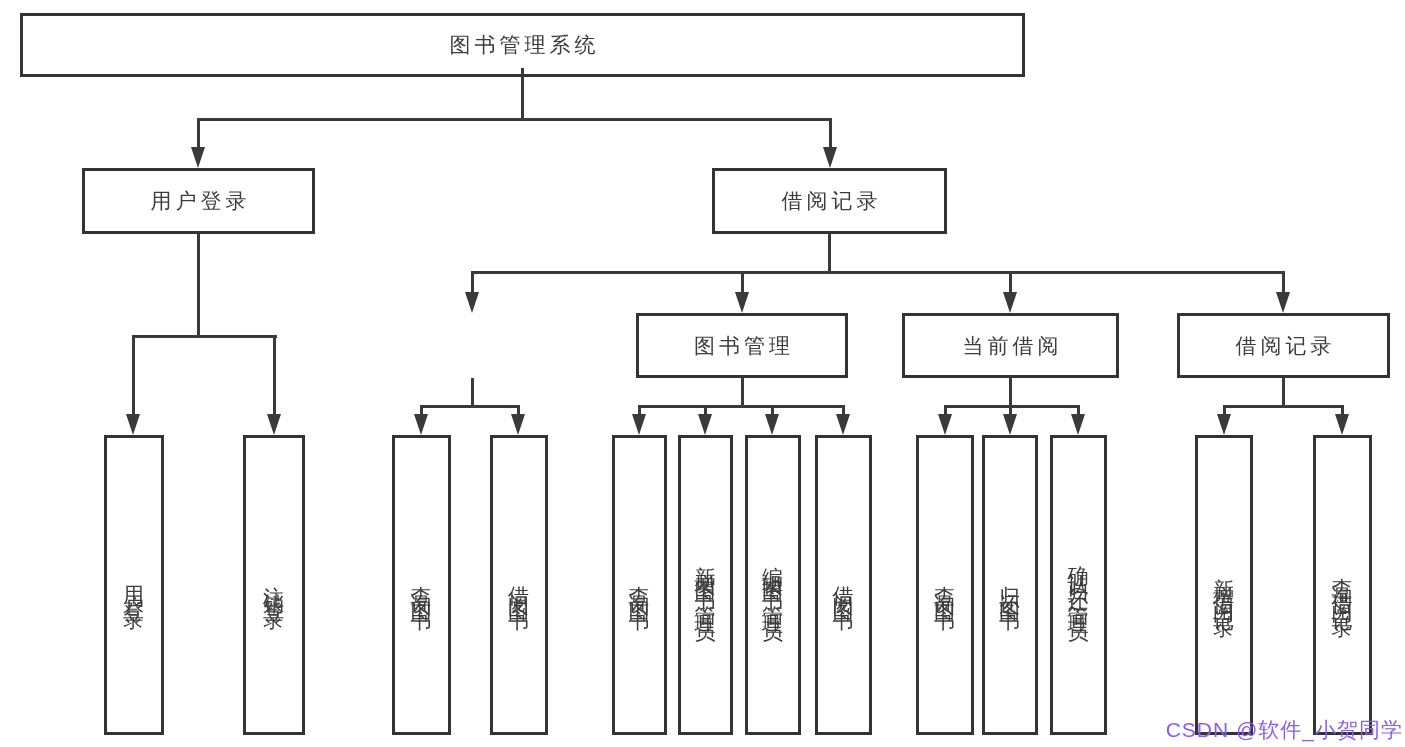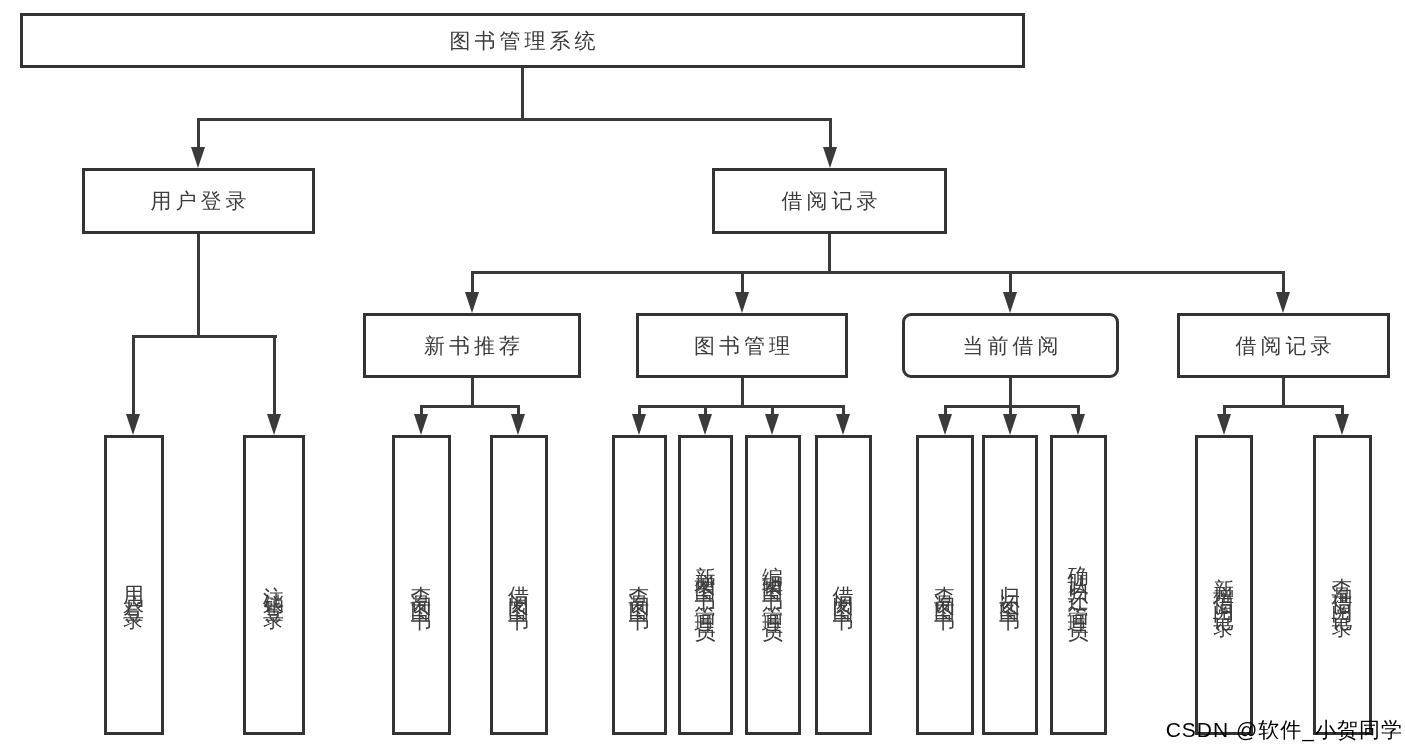--- a/index.html
+++ b/index.html
@@ -18,50 +18,47 @@
     writing-mode:vertical-rl;text-orientation:mixed;
     font-size:21px;letter-spacing:8px;color:#3c3c3c;line-height:1;
   }
   .line{position:absolute;background:#3a3a3a;}
   .arrow{
     position:absolute;width:0;height:0;
     border-left:7px solid transparent;border-right:7px solid transparent;
     border-top:21px solid #3a3a3a;
   }
   .watermark{
-    position:absolute;right:2px;bottom:3px;font-size:21px;color:#000000;
+    position:absolute;right:2px;bottom:3px;font-size:21px;color:#8b5cf6;
     letter-spacing:1px;white-space:nowrap;
   }
 </style>
 </head>
 <body>
 
 <div class="canvas">
 
-  <div class="hnode" style="left:20px;top:13px;width:1005px;height:55px;">
+  <div class="hnode" style="left:20px;top:13px;width:1005px;height:64px;">
     <span>图书管理系统</span>
   </div>
 
   <div class="hnode" style="left:82px;top:168px;width:233px;height:66px;">
     <span>用户登录</span>
   </div>
 
   <div class="hnode" style="left:712px;top:168px;width:235px;height:66px;">
     <span>借阅记录</span>
   </div>
 
-  <div class="hnode" style="left:363px;top:313px;width:218px;height:65px;">
-    <span>新书推荐</span>
-  </div>
 
   <div class="hnode" style="left:636px;top:313px;width:212px;height:65px;">
     <span>图书管理</span>
   </div>
 
-  <div class="hnode" style="left:902px;top:313px;width:217px;height:65px;border-radius:9px;">
+  <div class="hnode" style="left:902px;top:313px;width:217px;height:65px;">
     <span>当前借阅</span>
   </div>
 
   <div class="hnode" style="left:1177px;top:313px;width:213px;height:65px;">
     <span>借阅记录</span>
   </div>
 
   <div class="vnode" style="left:104px;top:435px;width:60px;height:300px;">
     <span>用户登录</span>
   </div>

